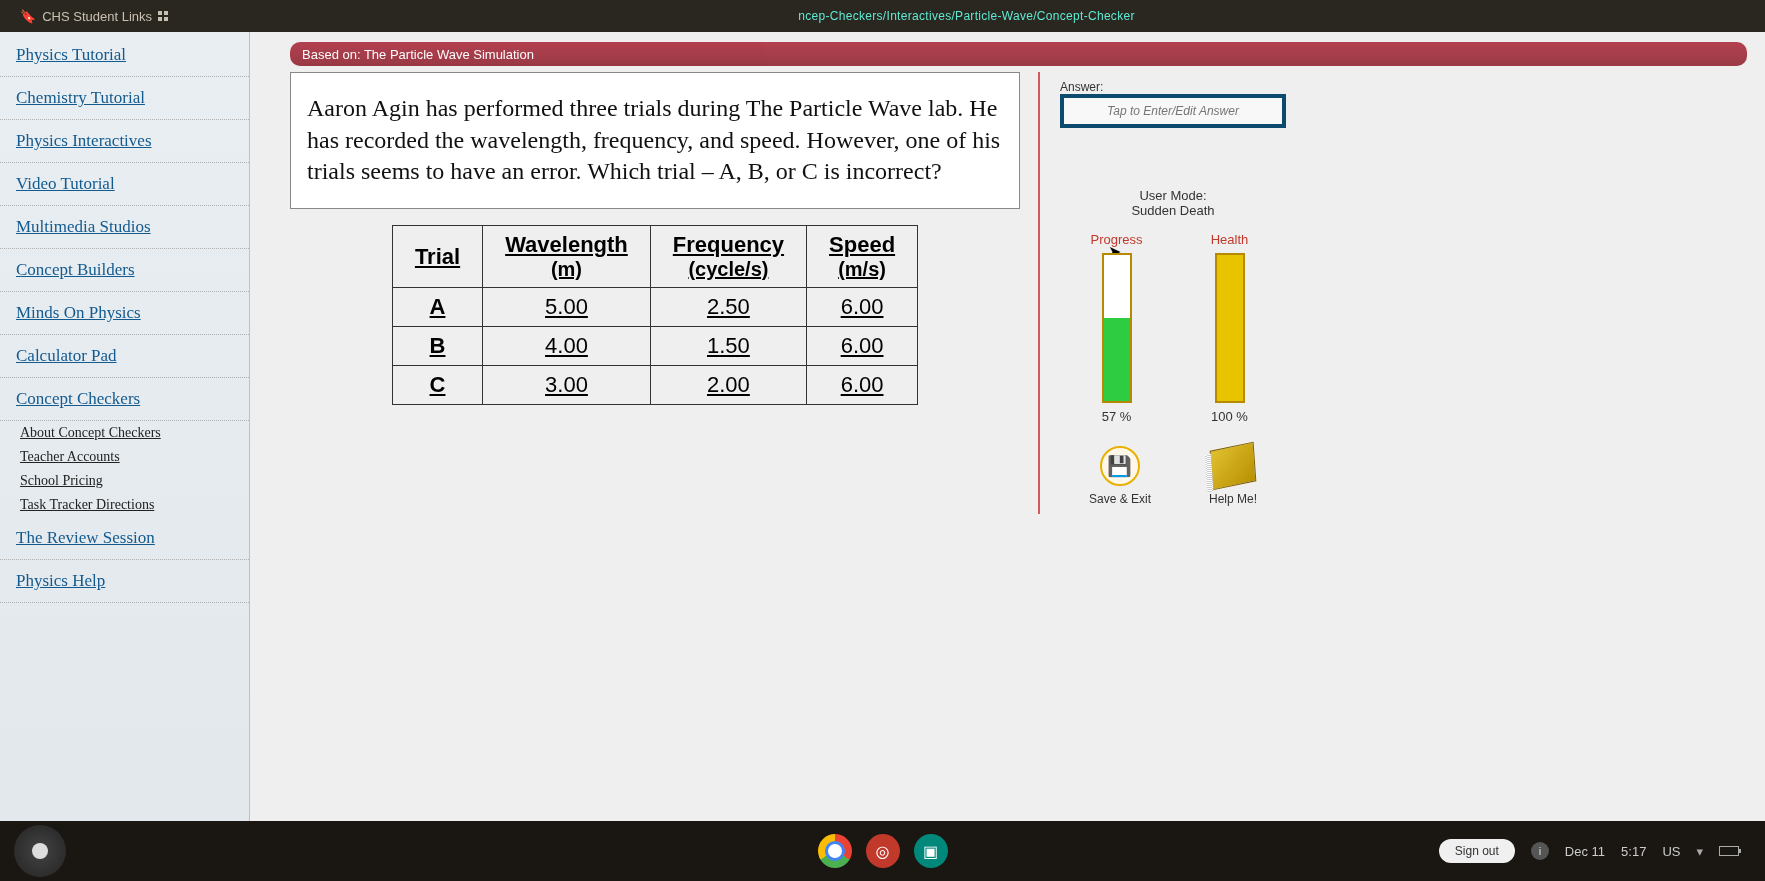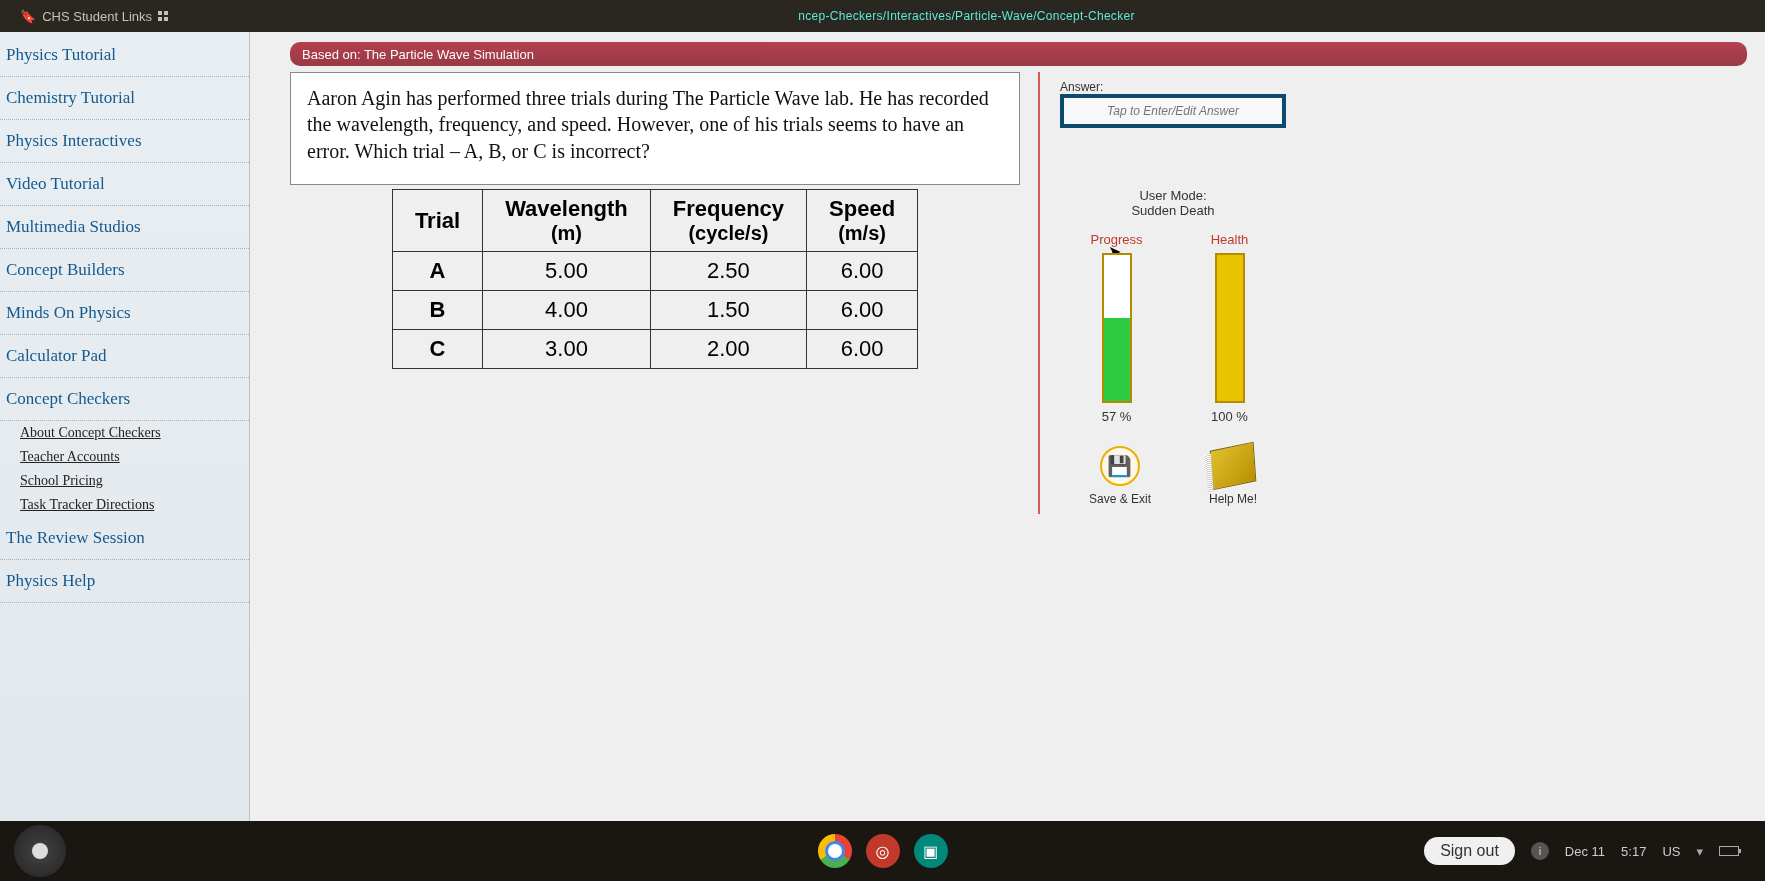--- a/index.html
+++ b/index.html
@@ -33,25 +33,26 @@
 }
 
 .sidebar {
   width: 250px;
   background: linear-gradient(#e9eef2, #e3e8ec);
   border-right: 1px solid #c0c0c0;
   padding-top: 2px;
   font-family: Georgia, serif;
 }
 .sidebar .item {
-  padding: 11px 6px;
+  padding: 11px 16px;
   color: #135a8f;
   font-size: 17px;
   border-bottom: 1px dotted #b0b0b0;
   cursor: pointer;
+  text-decoration: underline;
 }
 .sidebar .sub {
   padding: 4px 14px 4px 20px;
   color: #222;
   font-size: 14px;
   text-decoration: underline;
   border: none;
   cursor: pointer;
 }
 
@@ -78,30 +79,31 @@
   display: flex;
   gap: 18px;
 }
 .question-box {
   width: 730px;
   border: 1px solid #888;
   background: #fff;
   padding: 0;
 }
 .question-text {
-  font-size: 20px;
+  font-size: 24px;
   line-height: 1.32;
-  padding: 12px 16px 20px 16px;
+  padding: 20px 16px 20px 16px;
   color: #111;
 }
 
 .data-table {
-  margin: 4px auto 30px auto;
+  margin: 16px auto 30px auto;
   border-collapse: collapse;
   font-size: 22px;
+  text-decoration: underline;
 }
 .data-table th, .data-table td {
   border: 1.5px solid #333;
   padding: 6px 22px;
   text-align: center;
   font-family: Arial, sans-serif;
 }
 .data-table th { font-weight: bold; }
 .data-table .unit { font-size: 20px; display:block; font-weight: bold;}
 .data-table td:first-child { font-weight: bold; }
@@ -200,21 +202,21 @@
 }
 .taskbar .launcher .dot{ width:16px; height:16px; border-radius:50%; background:#ddd;}
 .taskbar .center-icons { position:absolute; left:50%; transform:translateX(-50%); display:flex; gap:14px;}
 .taskbar .center-icons .ic{ width:34px; height:34px; border-radius:50%; display:flex; align-items:center; justify-content:center; font-size:16px;}
 .ic.chrome{ background: conic-gradient(#ea4335 0 120deg,#4caf50 120deg 240deg,#fbbc05 240deg 360deg); position:relative;}
 .ic.chrome::after{content:""; width:14px; height:14px; background:#fff; border-radius:50%; border:3px solid #4285f4; position:absolute;}
 .ic.red{ background:#c0392b; color:#fff;}
 .ic.teal{ background:#00897b; color:#fff;}
 .taskbar .right { margin-left:auto; display:flex; align-items:center; gap:16px; padding-right:26px;}
 .signout-btn{
-  background:#f0f0f0; color:#333; border-radius:14px; padding:5px 16px; font-size:16px;
+  background:#f0f0f0; color:#333; border-radius:14px; padding:5px 16px; font-size:12px;
 }
 .info-circ{ width:18px; height:18px; border-radius:50%; background:#555; color:#ddd; display:flex; align-items:center; justify-content:center; font-size:11px;}
 .wifi::before{content:"▾"; color:#aaa;}
 .battery{ width:20px; height:10px; border:1px solid #aaa; position:relative;}
 .battery::after{content:""; position:absolute; right:-3px; top:2px; width:2px; height:4px; background:#aaa;}
 </style>
 </head>
 <body>
 
 <div class="topbar">

